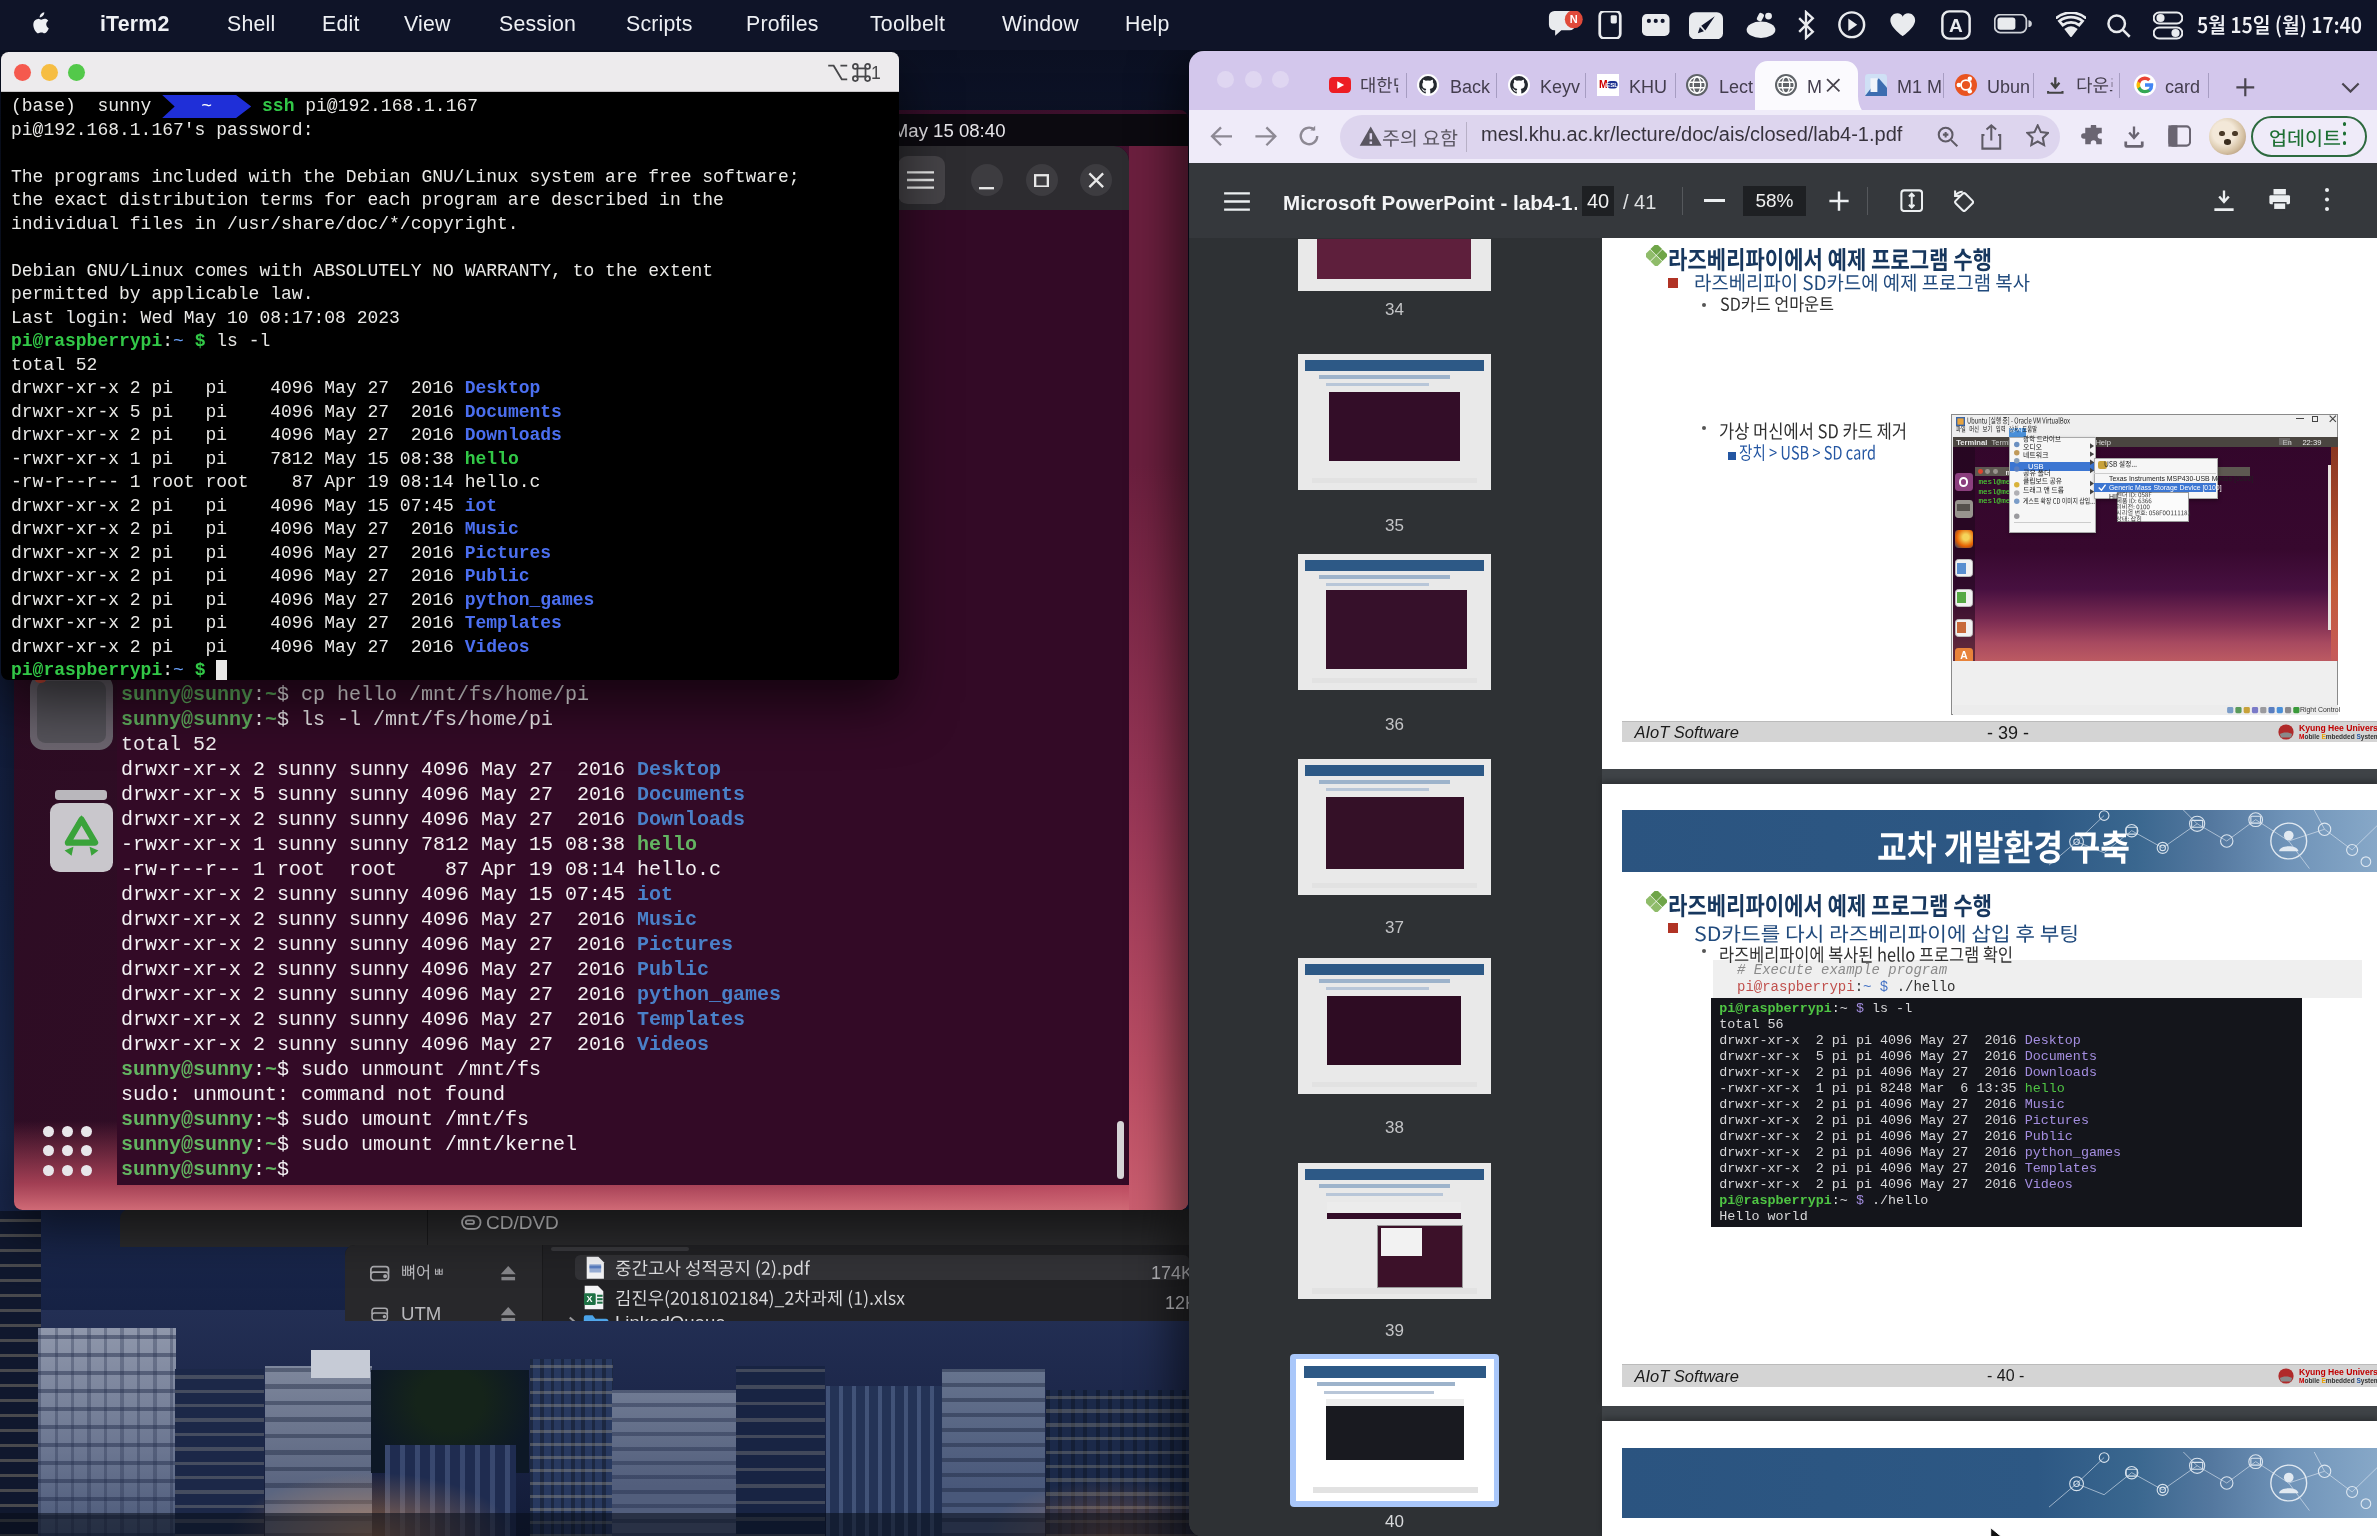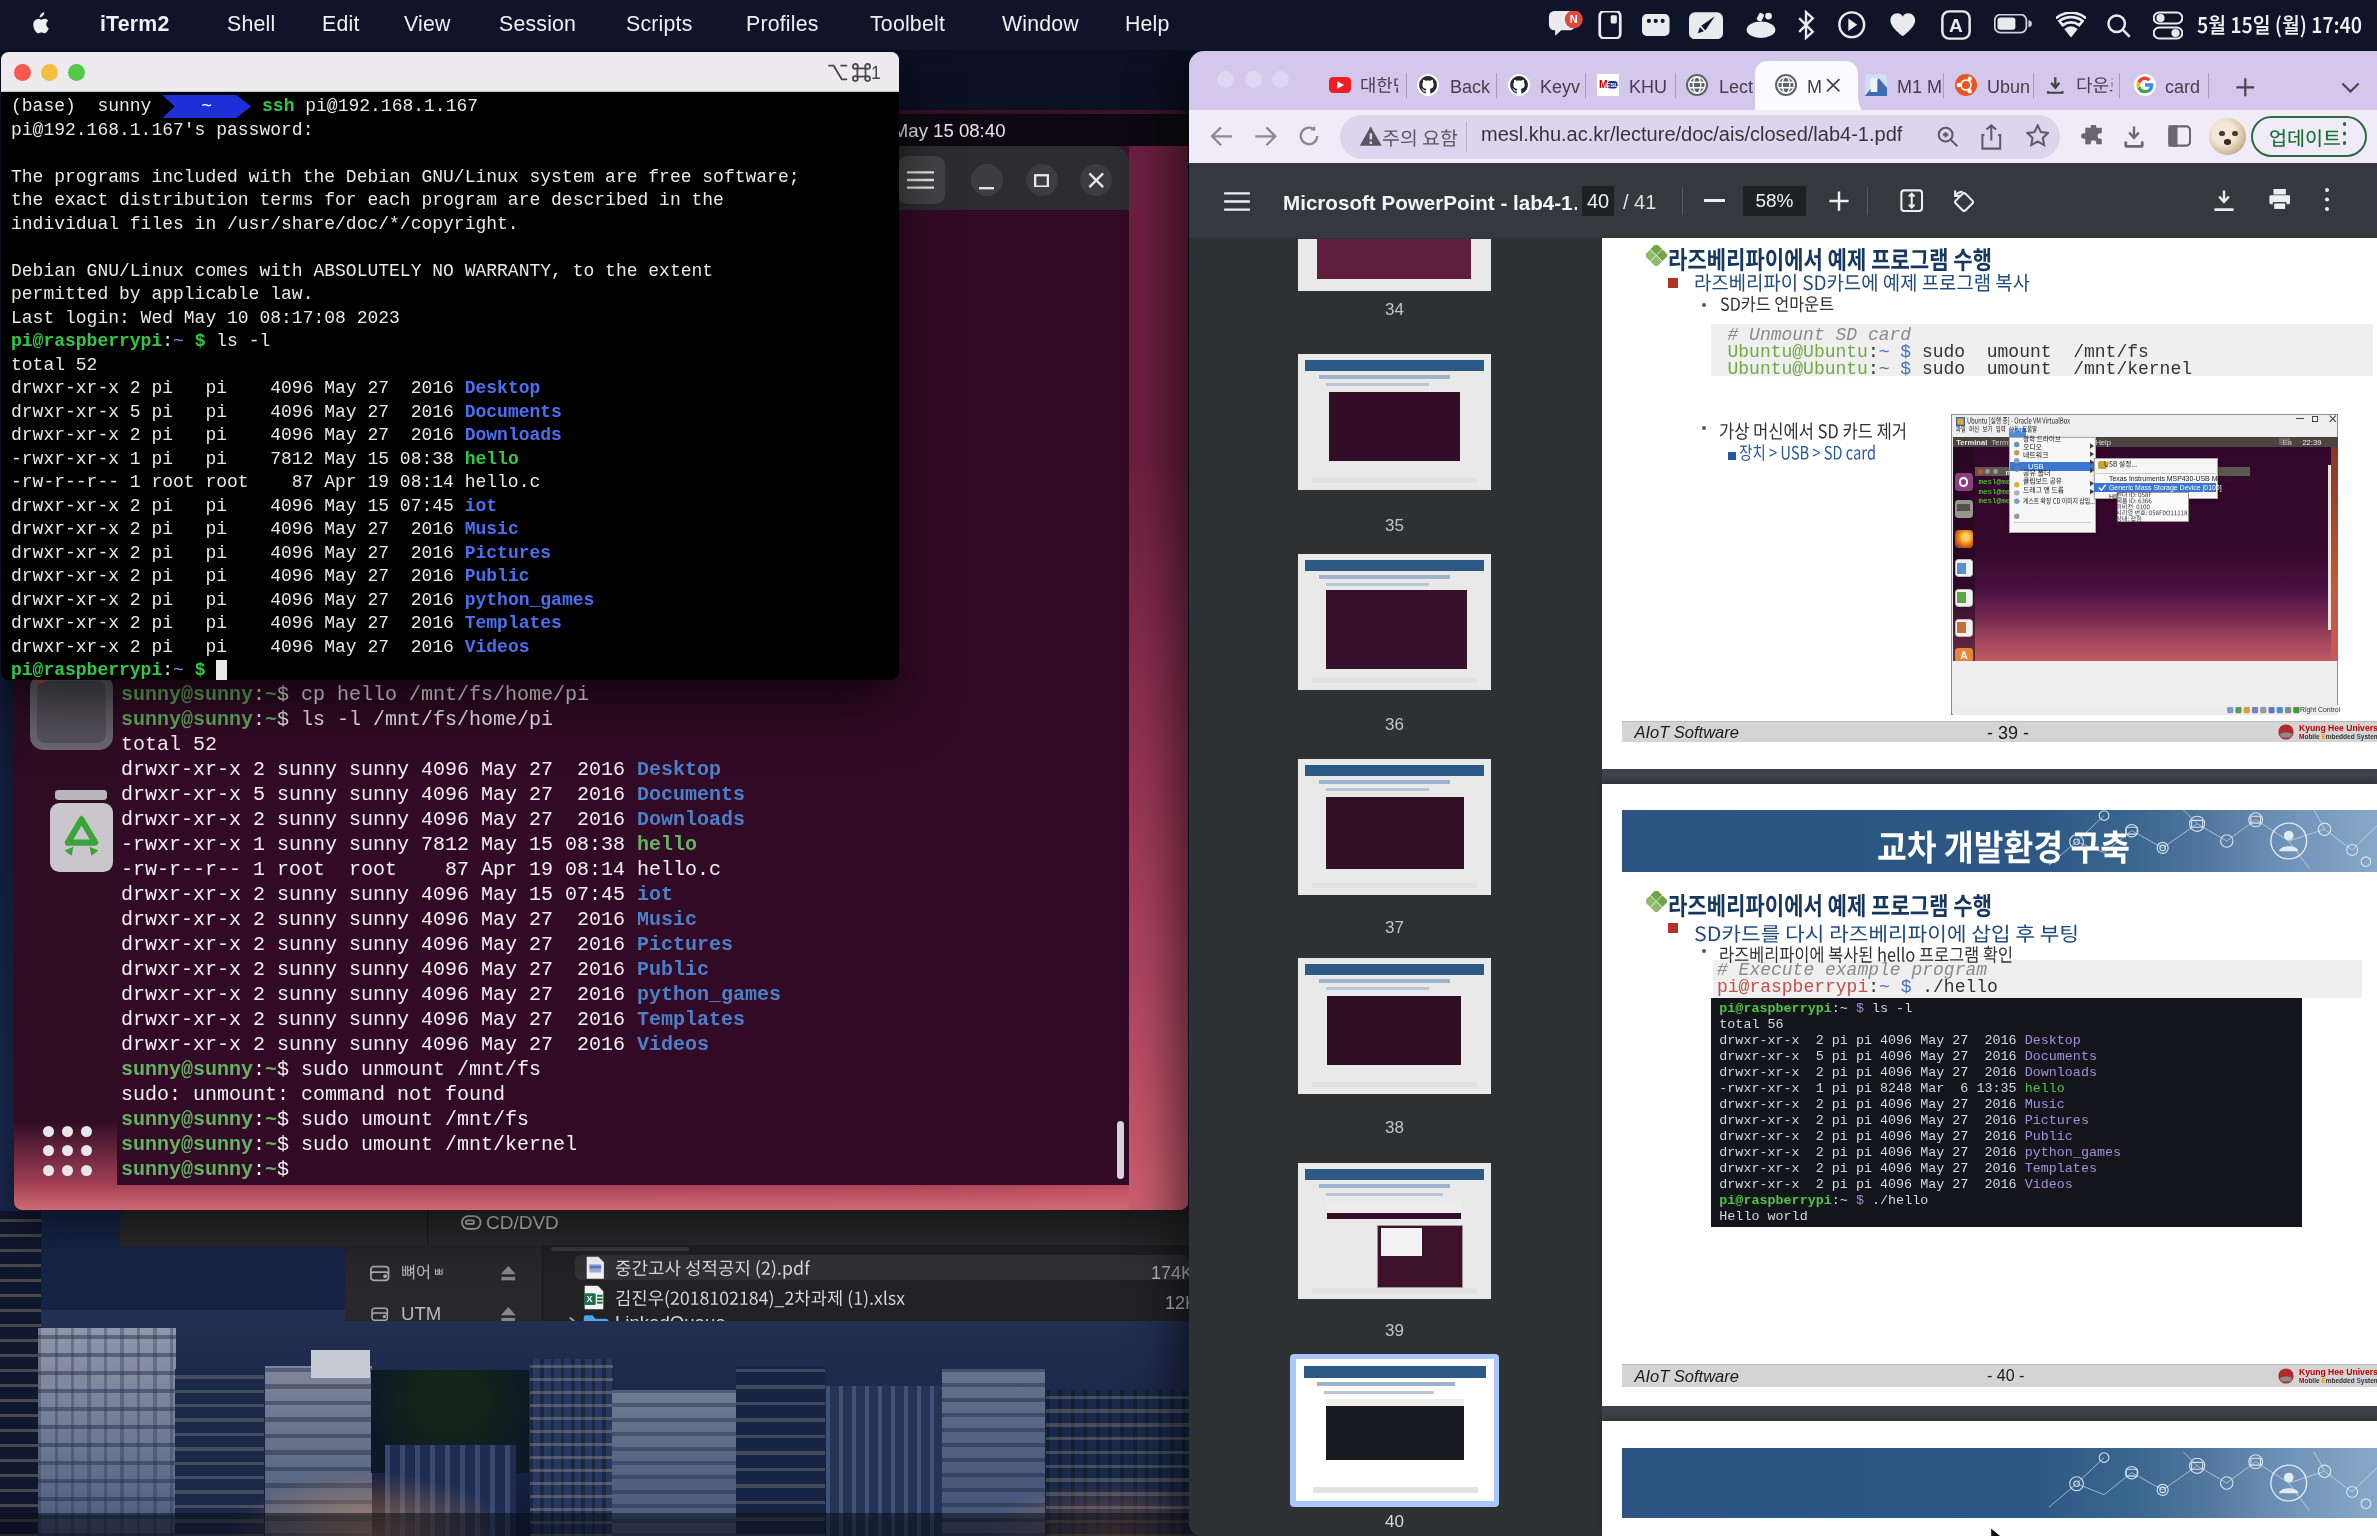--- a/index.html
+++ b/index.html
@@ -576,25 +576,20 @@
  <div id="slidecontent" class="abs" style="left:0;top:0;width:1189px;height:1486px">
 
   <svg class="abs" style="left:457px;top:194px" width="20.6" height="20.6" viewBox="0 0 30 30" fill="#6fa548">
           <rect x="9" y="0" width="12" height="12" transform="rotate(45 15 6)"></rect>
           <rect x="9" y="18" width="12" height="12" transform="rotate(45 15 24)" fill="#8fbc6a"></rect>
           <rect x="0" y="9" width="12" height="12" transform="rotate(45 6 15)" fill="#8fbc6a"></rect>
           <rect x="18" y="9" width="12" height="12" transform="rotate(45 24 15)" fill="#6fa548"></rect>
         </svg>
   <div class="abs" style="left:479px;top:227px;width:9.6px;height:9.6px;background:#b13325"></div>
   <div class="abs" style="left:513px;top:252px;width:4.1px;height:4.1px;border-radius:50%;background:#555"></div>
-  <div class="abs" style="left:522px;top:273px;width:662px;height:52px;background:#efefef">
-   <pre style="position:absolute;left:16.5px;top:2.8px;font-size:18px;line-height:17px"><i style="color:#8a8a8a"># Unmount SD card</i>
-<span style="color:#6faa45">Ubuntu@Ubuntu</span><span style="color:#333">:</span><span style="color:#4472c4">~ $</span><span style="color:#333"> sudo  umount  /mnt/fs</span>
-<span style="color:#6faa45">Ubuntu@Ubuntu</span><span style="color:#333">:</span><span style="color:#4472c4">~ $</span><span style="color:#333"> sudo  umount  /mnt/kernel</span></pre>
-  </div>
   <div class="abs" style="left:513px;top:375px;width:4.1px;height:4.1px;border-radius:50%;background:#555"></div>
   <div class="abs" style="left:539px;top:401px;width:7.6px;height:7.6px;background:#2456a2"></div>
 
   <div class="abs" style="left:762px;top:363px;width:387px;height:301px;background:#efefef;border:0.7px solid #8a8a8a">
    <svg class="abs" style="left:4.1px;top:2.1px" width="9" height="9" viewBox="0 0 13 13">
             <rect width="13" height="13" fill="#3a66a8"></rect>
             <rect x="2" y="2" width="9" height="9" fill="#e8a33d"></rect>
           </svg>
    <div class="abs" style="left:344px;top:2.8px;width:8.3px;height:1.4px;background:#444"></div>
    <div class="abs" style="left:360px;top:0.7px;width:6.2px;height:6.2px;border:1px solid #444"></div>
@@ -738,21 +733,21 @@
   </div>
   <svg class="abs" style="left:457px;top:840px" width="20.6" height="20.6" viewBox="0 0 30 30" fill="#6fa548">
           <rect x="9" y="0" width="12" height="12" transform="rotate(45 15 6)"></rect>
           <rect x="9" y="18" width="12" height="12" transform="rotate(45 15 24)" fill="#8fbc6a"></rect>
           <rect x="0" y="9" width="12" height="12" transform="rotate(45 6 15)" fill="#8fbc6a"></rect>
           <rect x="18" y="9" width="12" height="12" transform="rotate(45 24 15)" fill="#6fa548"></rect>
         </svg>
   <div class="abs" style="left:479px;top:872px;width:9.6px;height:9.6px;background:#b13325"></div>
   <div class="abs" style="left:513px;top:898px;width:4.1px;height:4.1px;border-radius:50%;background:#555"></div>
   <div class="abs" style="left:524px;top:909px;width:649px;height:38px;background:#efefef">
-   <pre style="position:absolute;left:4px;top:2.1px;font-size:18px;line-height:17px"><i style="color:#8a8a8a"># Execute example program</i>
+   <pre style="position:absolute;left:24px;top:2.1px;font-size:14px;line-height:17px"><i style="color:#8a8a8a"># Execute example program</i>
 <span style="color:#c0504d">pi@raspberrypi</span><span style="color:#333">:</span><span style="color:#4472c4">~ $</span><span style="color:#333"> ./hello</span></pre>
   </div>
   <div class="abs" style="left:522px;top:947px;width:591px;height:229px;background:#14151b">
    <pre style="position:absolute;left:8.3px;top:2.8px;font-size:13.4px;line-height:16px;color:#d8d8da"><span style="color:#4fc544;font-weight:bold">pi@raspberrypi</span>:~ <span style="color:#a48ee0">$</span> ls -l
 total 56
 drwxr-xr-x  2 pi pi 4096 May 27  2016 <span style="color:#a48ee0">Desktop</span>
 drwxr-xr-x  5 pi pi 4096 May 27  2016 <span style="color:#a48ee0">Documents</span>
 drwxr-xr-x  2 pi pi 4096 May 27  2016 <span style="color:#a48ee0">Downloads</span>
 -rwxr-xr-x  1 pi pi 8248 Mar  6 13:35 <span style="color:#4fc544">hello</span>
 drwxr-xr-x  2 pi pi 4096 May 27  2016 <span style="color:#a48ee0">Music</span>

